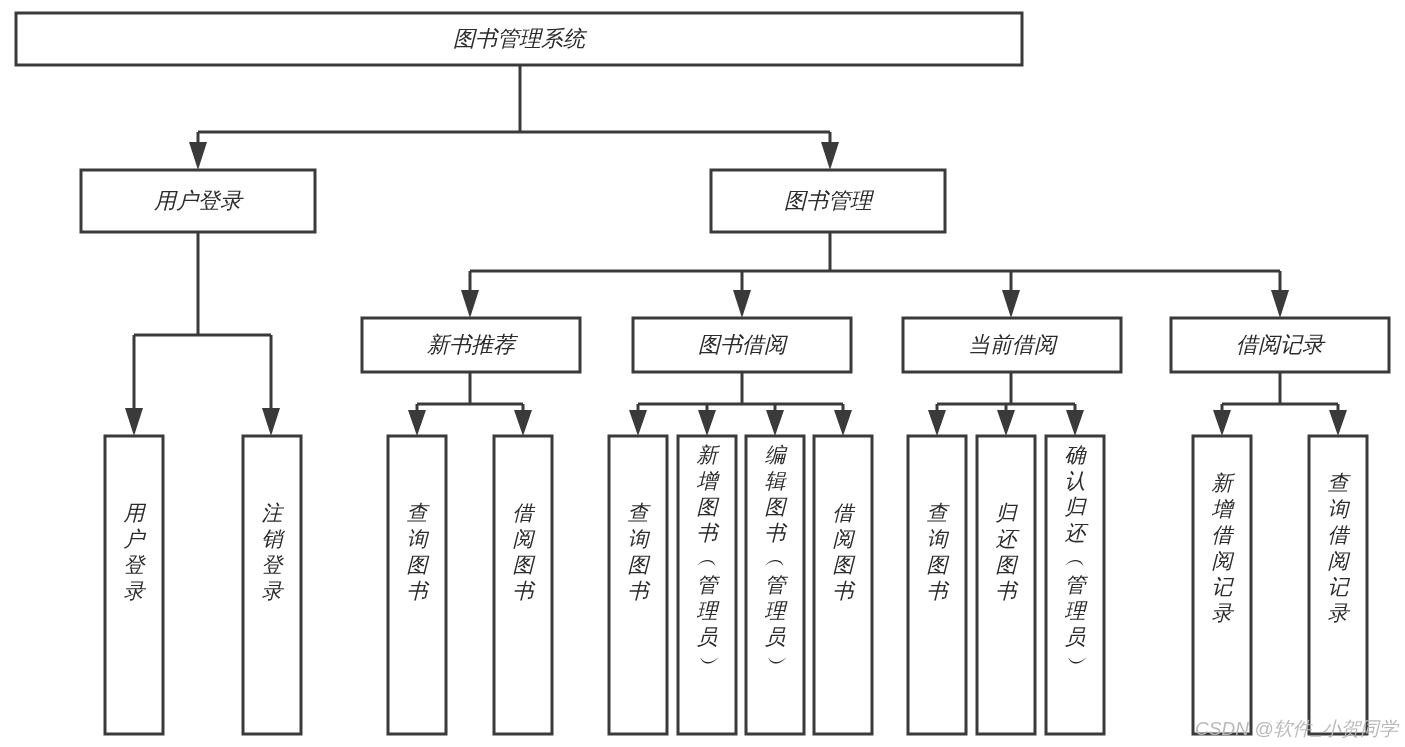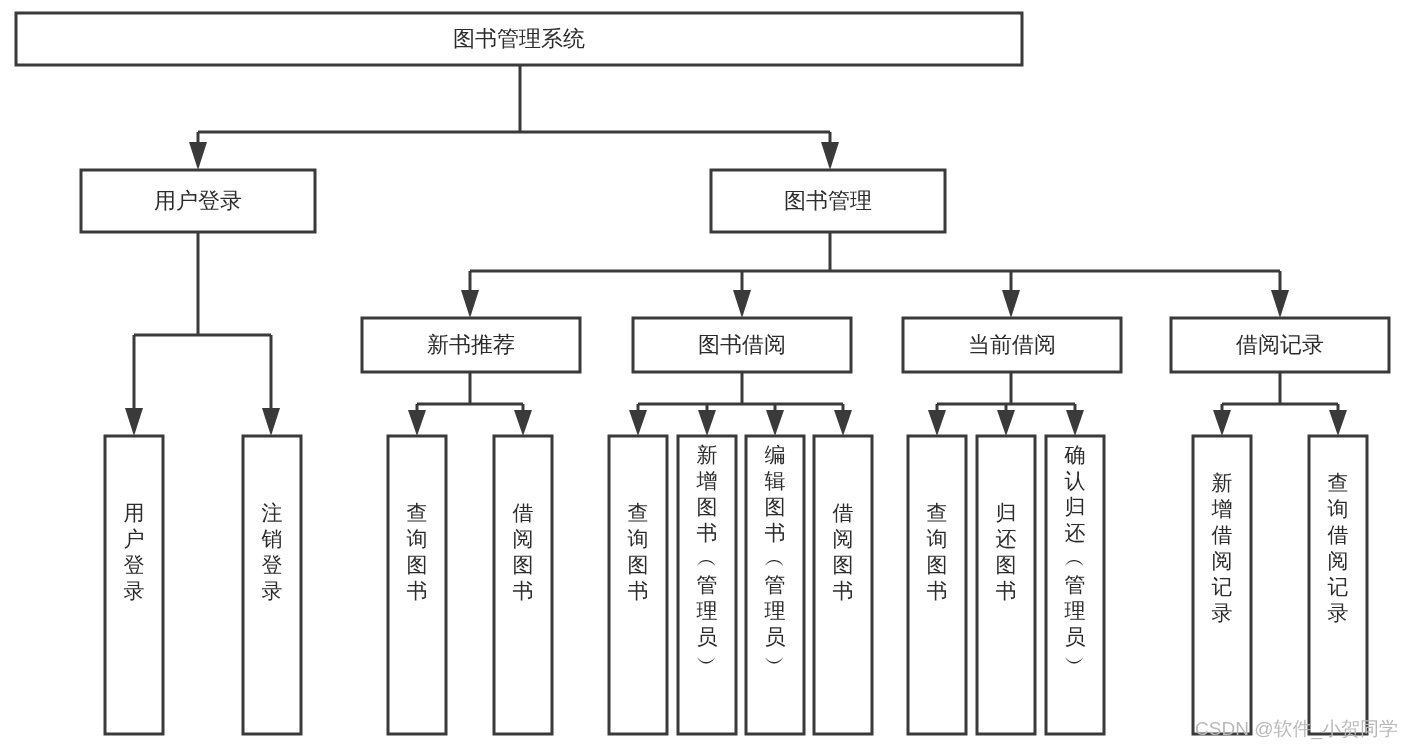--- a/index.html
+++ b/index.html
@@ -14,20 +14,21 @@
     font-family: "Liberation Sans", "DejaVu Sans", sans-serif;
     overflow: hidden;
     position: relative;
   }
   #diagram-root {
     position: absolute;
     left: 0;
     top: 0;
     width: 1405px;
     height: 747px;
+    font-style: italic;
   }
   svg.diagram {
     display: block;
     width: 1405px;
     height: 747px;
   }
   .node-box {
     fill: #ffffff;
     stroke: #3a3a3a;
     stroke-width: 3;

